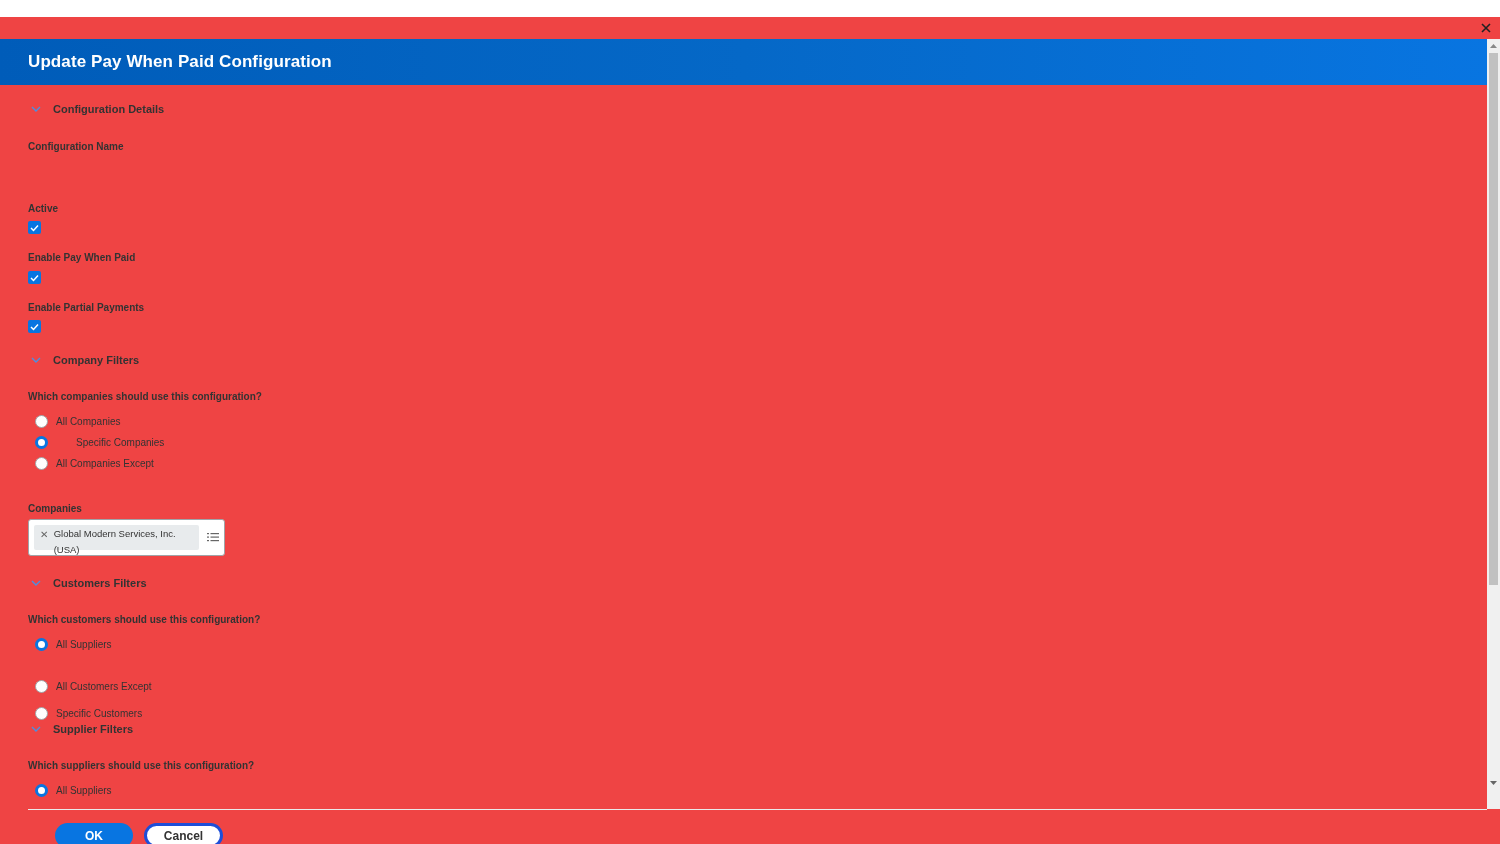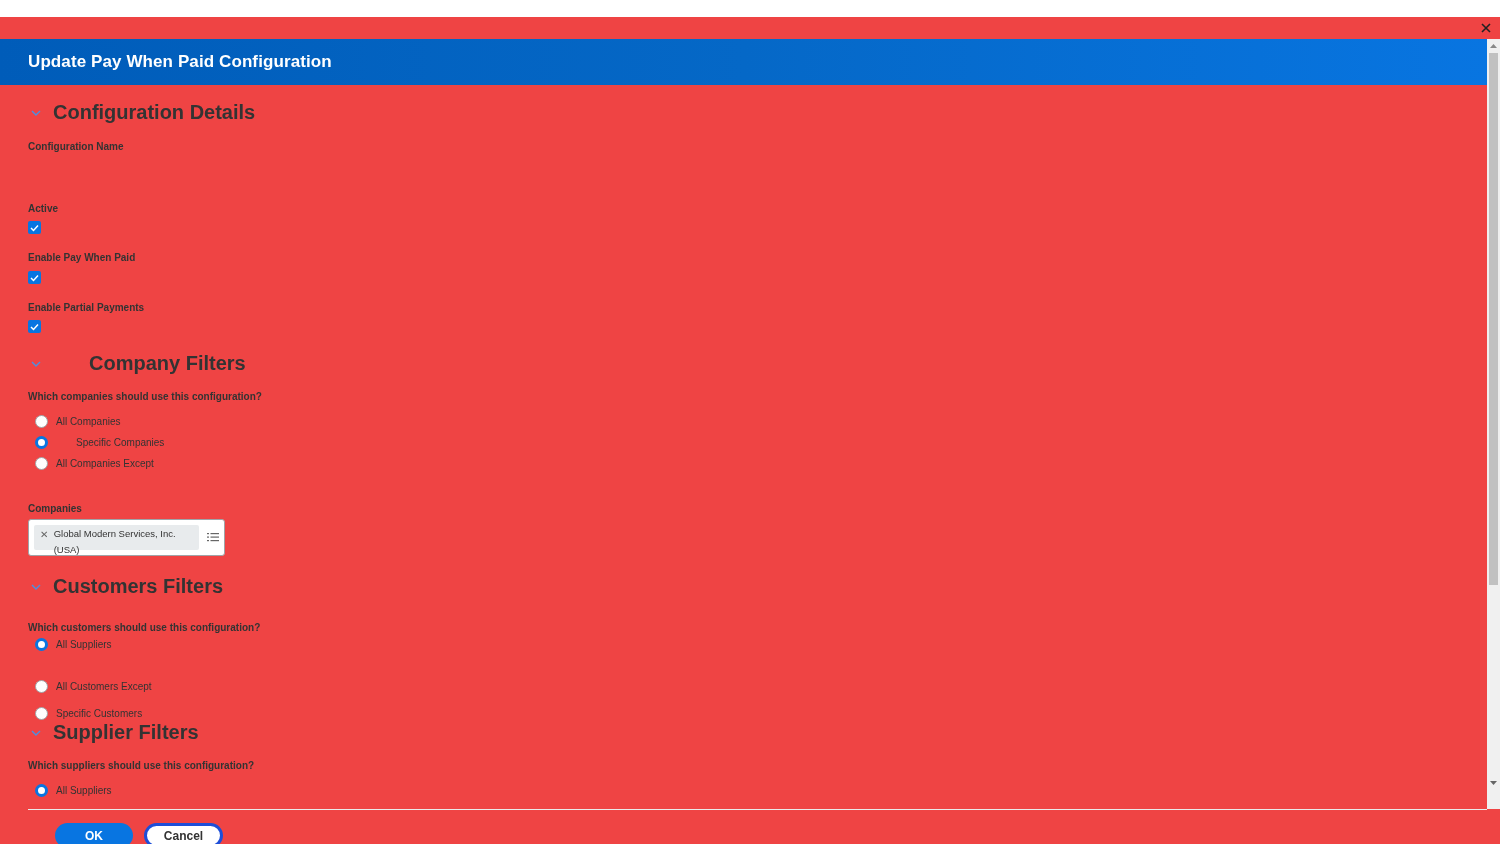--- a/index.html
+++ b/index.html
@@ -43,21 +43,21 @@
       position: absolute; left: 2px; top: 14px; width: 9px; height: 532px;
       background: #c1c1c1;
     }
     .section-head {
       position: absolute; left: 28px; display: flex; align-items: center;
     }
     .chev {
       width: 16px; height: 16px; margin-right: 9px;
       display: flex; align-items: center; justify-content: center;
     }
-    .section-title { font-size: 20px; font-weight: bold; color: #333333; }
+    .section-title { font-size: 11px; font-weight: bold; color: #333333; }
     .field-label {
       position: absolute; left: 28px; font-size: 10px; font-weight: bold; color: #333333;
     }
     .text-input {
       position: absolute; left: 28px; width: 197px; height: 28px;
       border: 1px solid #a0a4a8; border-radius: 3px; background: #fff;
       font-family: "Liberation Sans", sans-serif;
       font-size: 10px; color: #494949; padding: 0 6px;
     }
     .checkbox {
@@ -152,21 +152,21 @@
         </svg>
     </div>
 
     <span class="field-label" style="top:217px;">Enable Partial Payments</span>
     <div class="checkbox" style="top:235px;">
       <svg width="9" height="8" viewBox="0 0 9 8">
           <path d="M1 4 L3.5 6.5 L8 1.5" fill="none" stroke="#fff" stroke-width="1.5"></path>
         </svg>
     </div>
 
-    <div class="section-head" style="top:267px;gap:36px;">
+    <div class="section-head" style="top:267px;">
       <span class="chev">
         <svg width="10" height="6" viewBox="0 0 10 6">
             <path d="M1 1 L5 5 L9 1" fill="none" stroke="#4a90e2" stroke-width="1.4"></path>
           </svg>
       </span>
       <span class="section-title">Company Filters</span>
     </div>
 
     <span class="field-label" style="top:306px;">Which companies should use this configuration?</span>
 
@@ -203,21 +203,21 @@
 
     <div class="section-head" style="top:490px;">
       <span class="chev">
         <svg width="10" height="6" viewBox="0 0 10 6">
             <path d="M1 1 L5 5 L9 1" fill="none" stroke="#4a90e2" stroke-width="1.4"></path>
           </svg>
       </span>
       <span class="section-title">Customers Filters</span>
     </div>
 
-    <span class="field-label" style="top:529px;margin-top:8px;">Which customers should use this configuration?</span>
+    <span class="field-label" style="top:529px;">Which customers should use this configuration?</span>
 
     <div class="radio-row" style="top:552px;">
       <span class="radio checked"></span>
       <span class="radio-label">All Suppliers</span>
     </div>
     <div class="radio-row" style="top:573px;margin-top:48px;">
       <span class="radio"></span>
       <span class="radio-label">Specific Customers</span>
     </div>
     <div class="radio-row" style="top:594px;">

